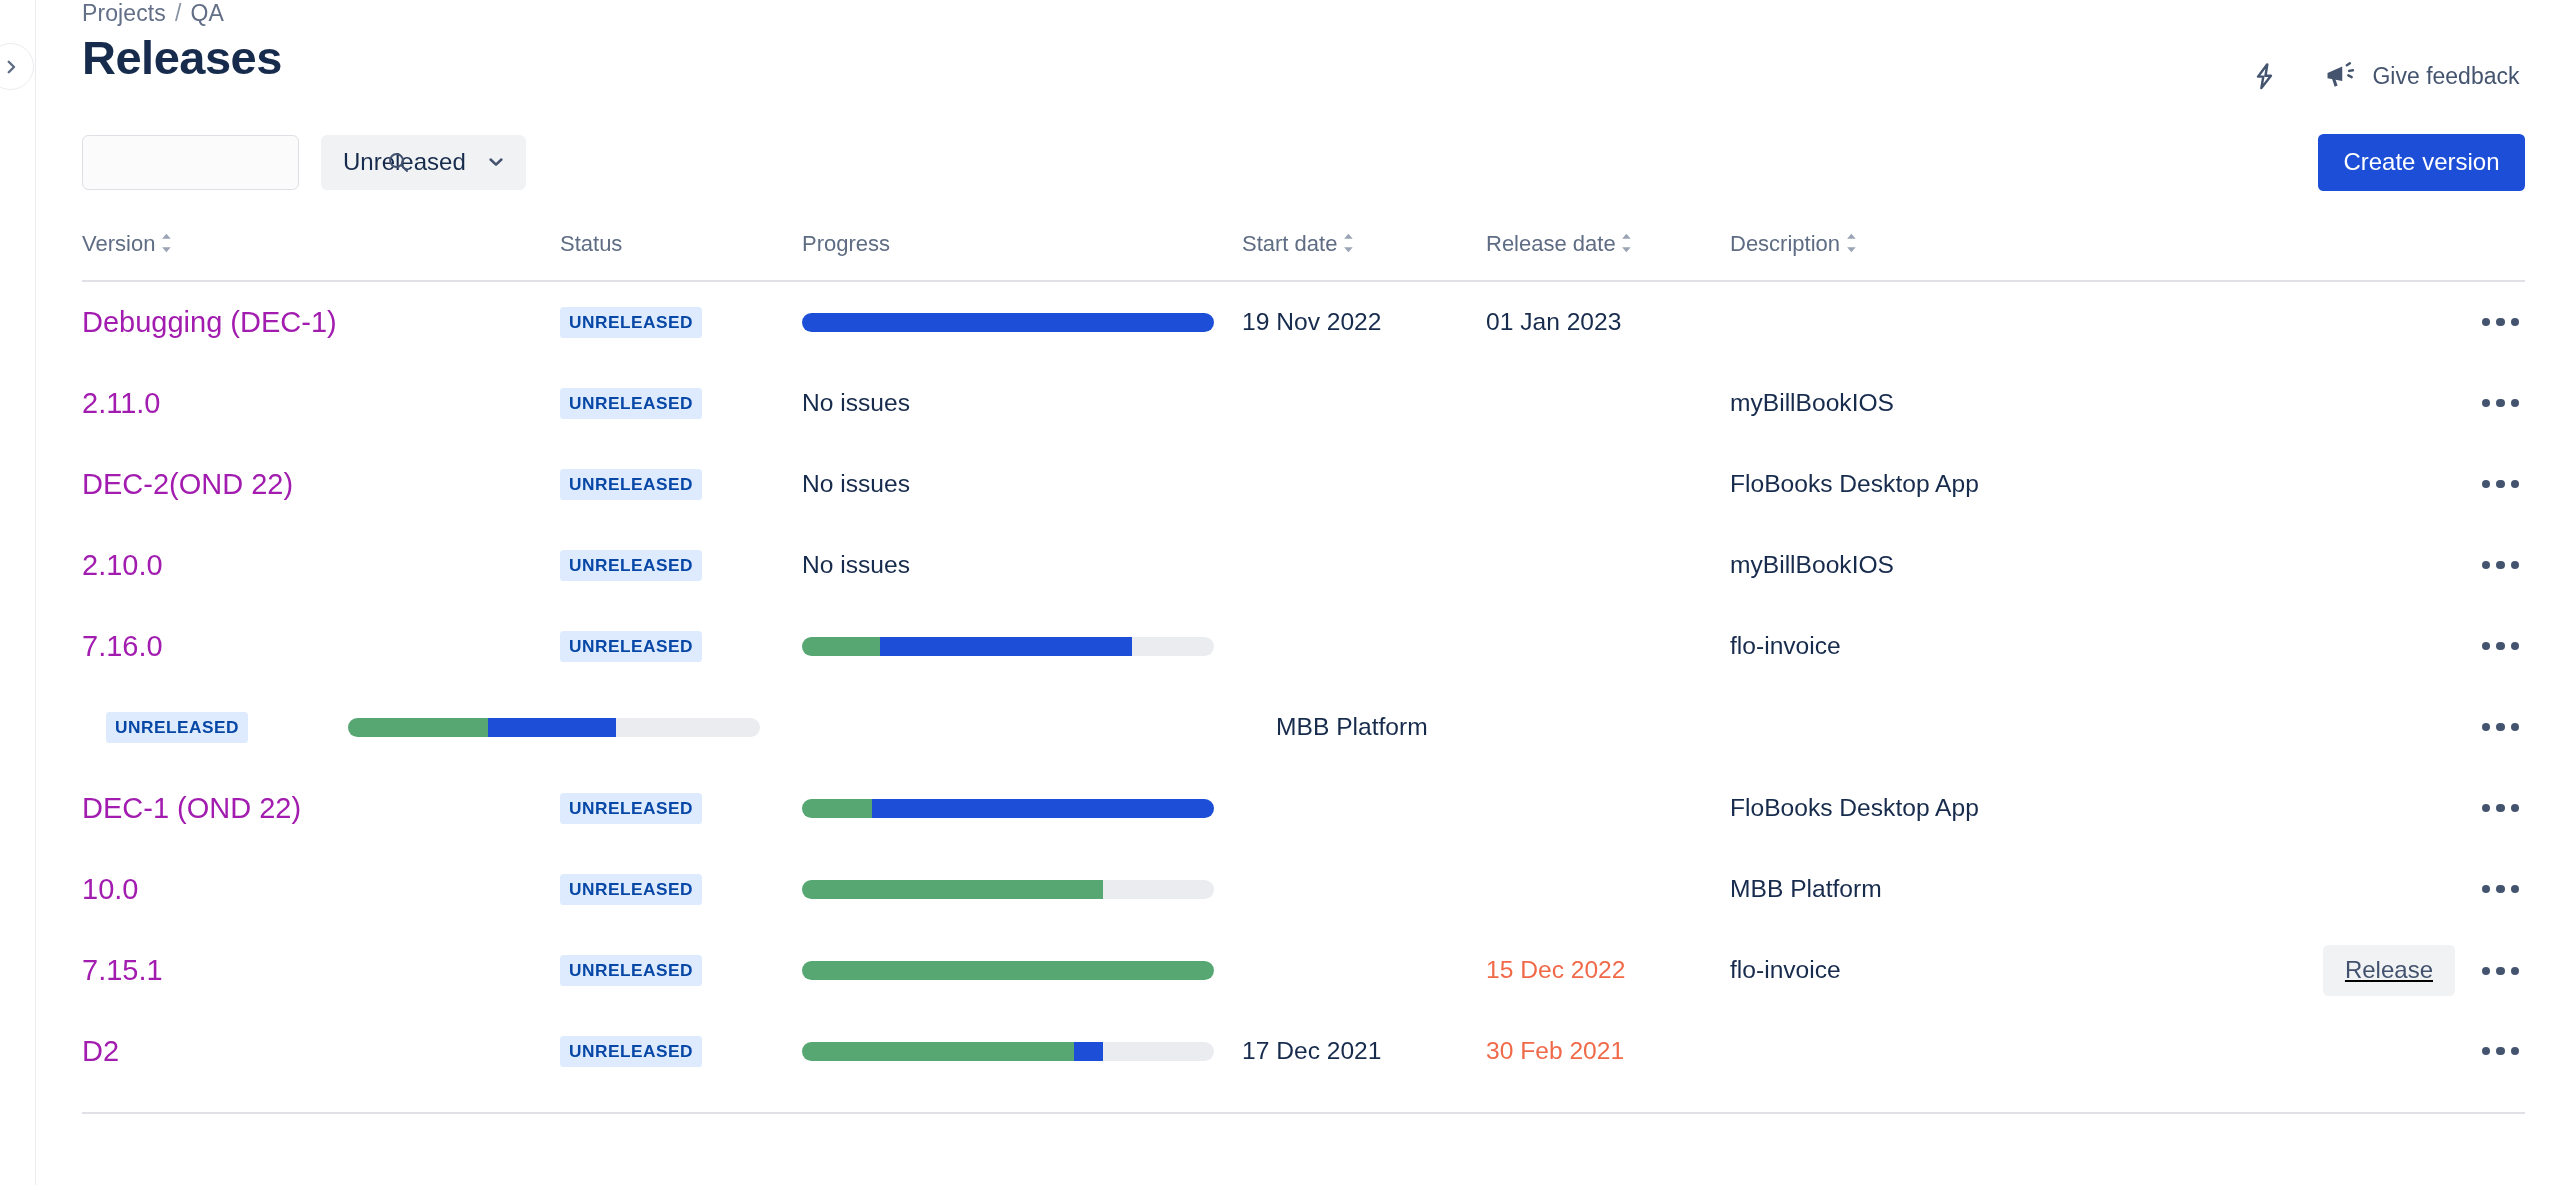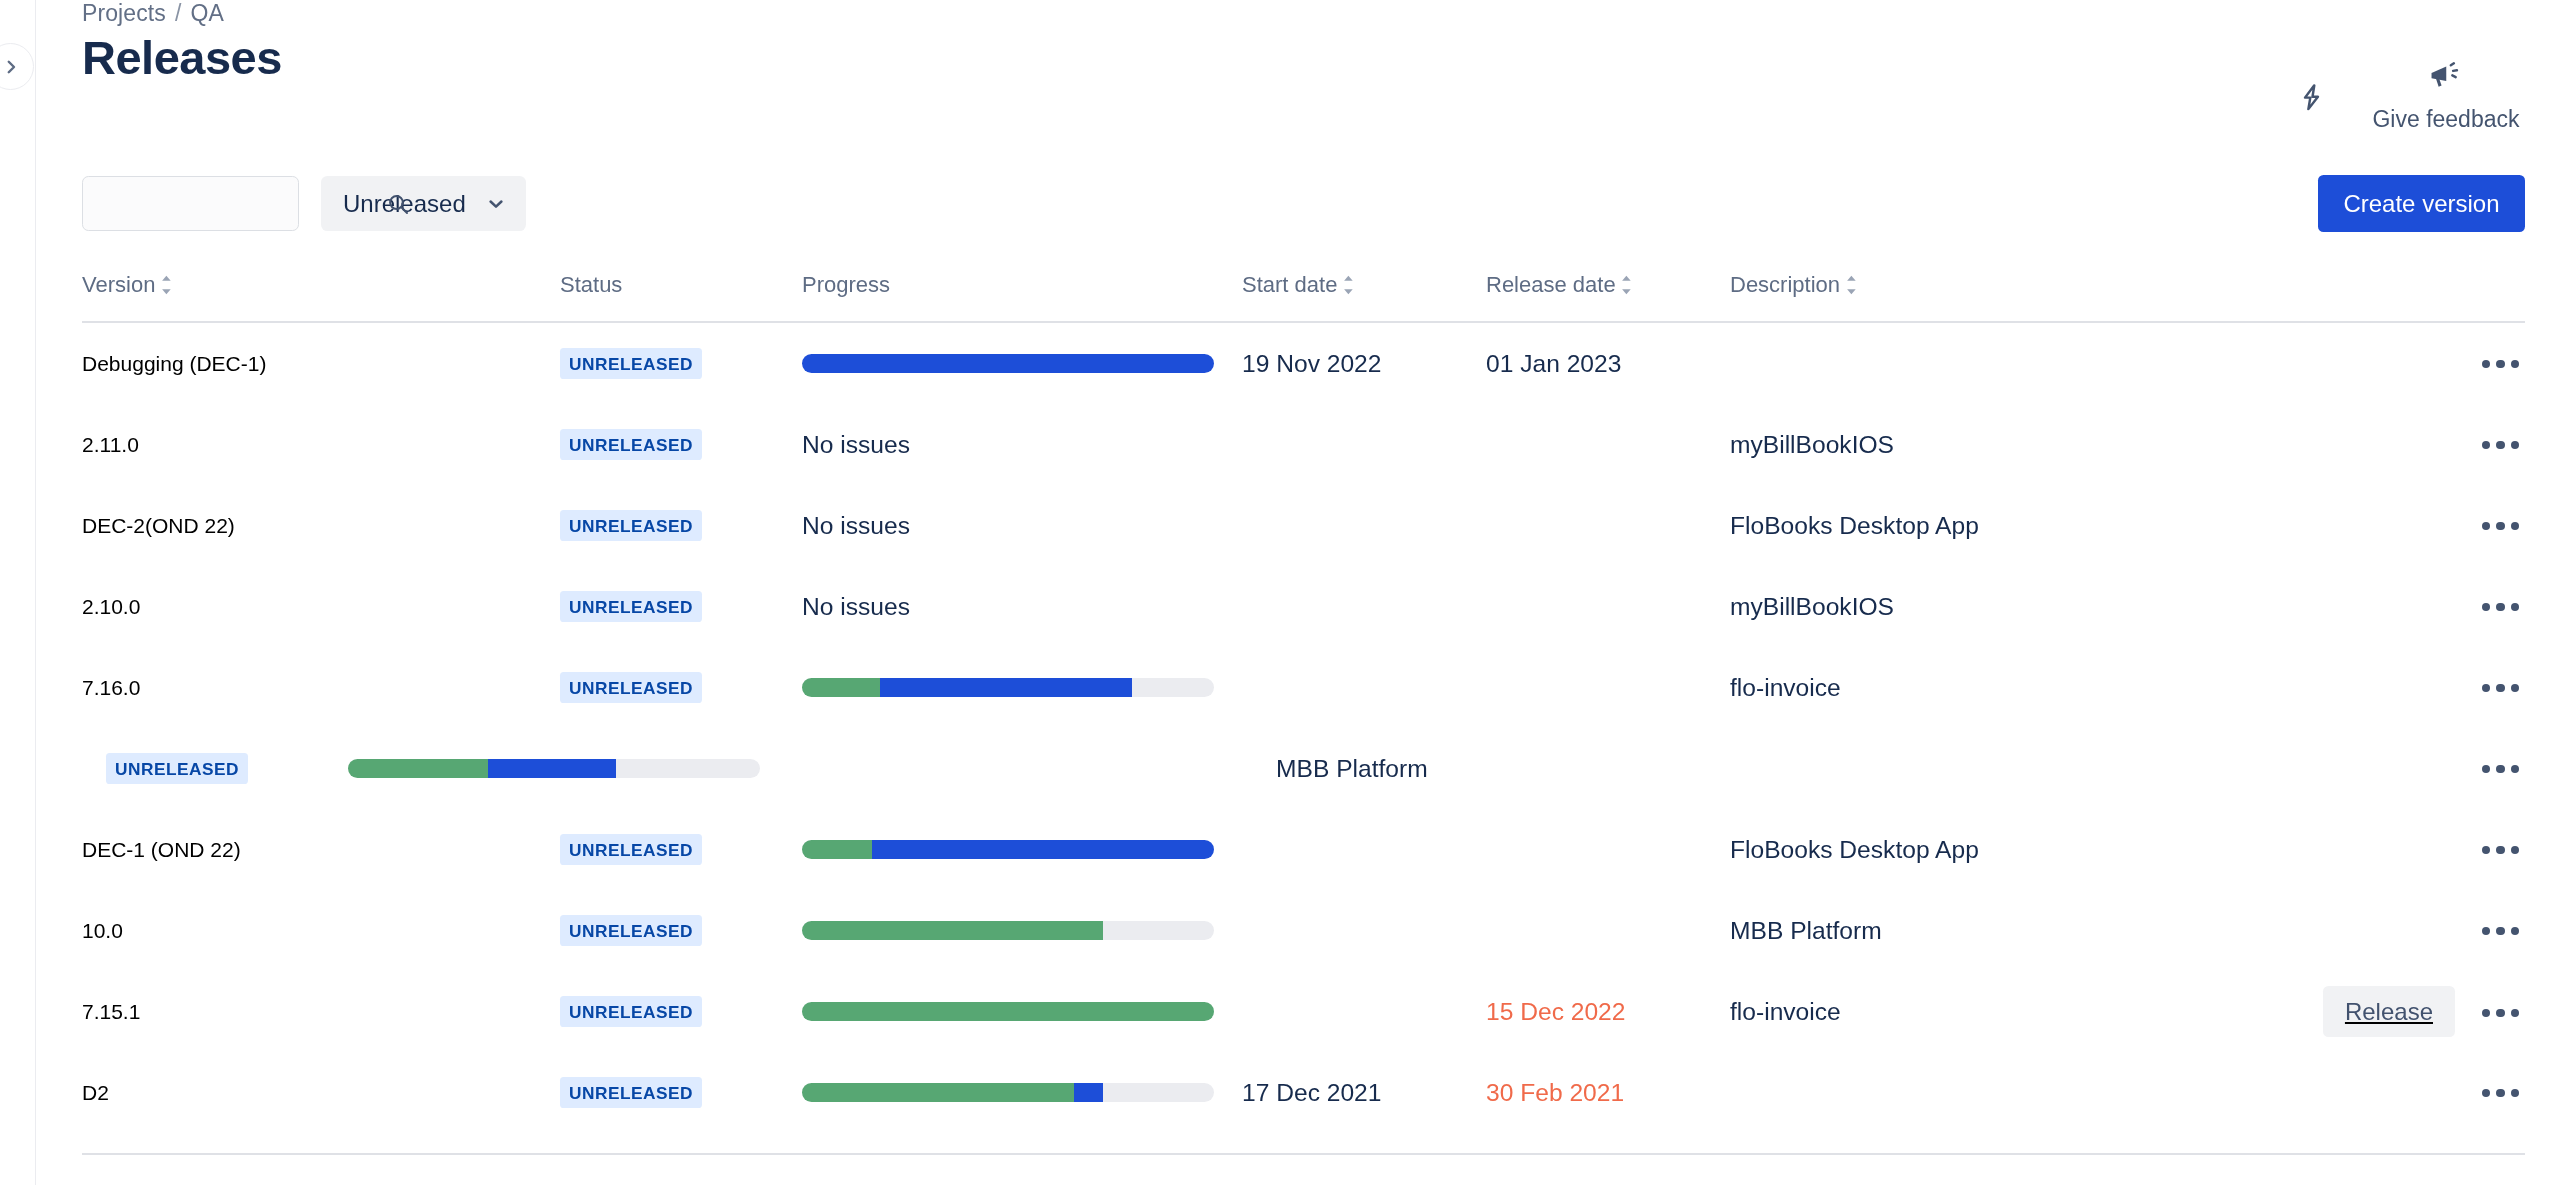--- a/index.html
+++ b/index.html
@@ -48,21 +48,20 @@
   .title-actions { display: flex; align-items: center; gap: 33px; padding-top: 22px; }
   .icon-btn {
     width: 42px; height: 42px; display: flex; align-items: center; justify-content: center;
     cursor: pointer; border-radius: 5.5px; background: transparent; border: none;
   }
   .feedback-btn {
     display: flex; align-items: center; gap: 14.6px;
     font-size: 23px; color: #44546f; cursor: pointer;
     background: transparent; border: none; padding: 7.3px 5.5px; border-radius: 5.5px;
     font-family: "Liberation Sans", sans-serif;
-    flex-direction: column;
   }
 
   
   .toolbar {
     display: flex; align-items: center; margin-top: 35px; padding-right: 51px;
   }
   .search-box {
     width: 217px; height: 55px; border: 1.8px solid #dcdfe4; border-radius: 6.4px;
     background: #fbfbfc; display: flex; align-items: center;
     padding: 0 12.8px 0 14.6px; position: relative;
@@ -108,21 +107,21 @@
 
   .c-version     { width: 454px; flex: none; }
   .c-status      { width: 242px; flex: none; margin-left: 24px; }
   .c-progress    { width: 440px; flex: none; }
   .c-start       { width: 244px; flex: none; }
   .c-release     { width: 244px; flex: none; }
   .c-desc        { flex: 1; min-width: 0; }
   .c-actions     { width: 274px; flex: none; display: flex; align-items: flex-end; justify-content: flex-end; gap: 21px; text-decoration: underline; }
 
   .ver-link {
-    font-size: 21px; color: #000000; text-decoration: none; cursor: pointer;
+    font-size: 29px; color: #a21caf; text-decoration: none; cursor: pointer;
   }
 
   .lozenge {
     display: inline-block; background: #deebff; color: #0747a6;
     font-size: 17.3px; font-weight: 700; letter-spacing: 0.5px;
     padding: 5.5px 9px 4.6px; border-radius: 3.6px; text-transform: uppercase;
   }
 
   .pbar {
     width: 412px; height: 19px; border-radius: 10px; background: #ebecf0;

